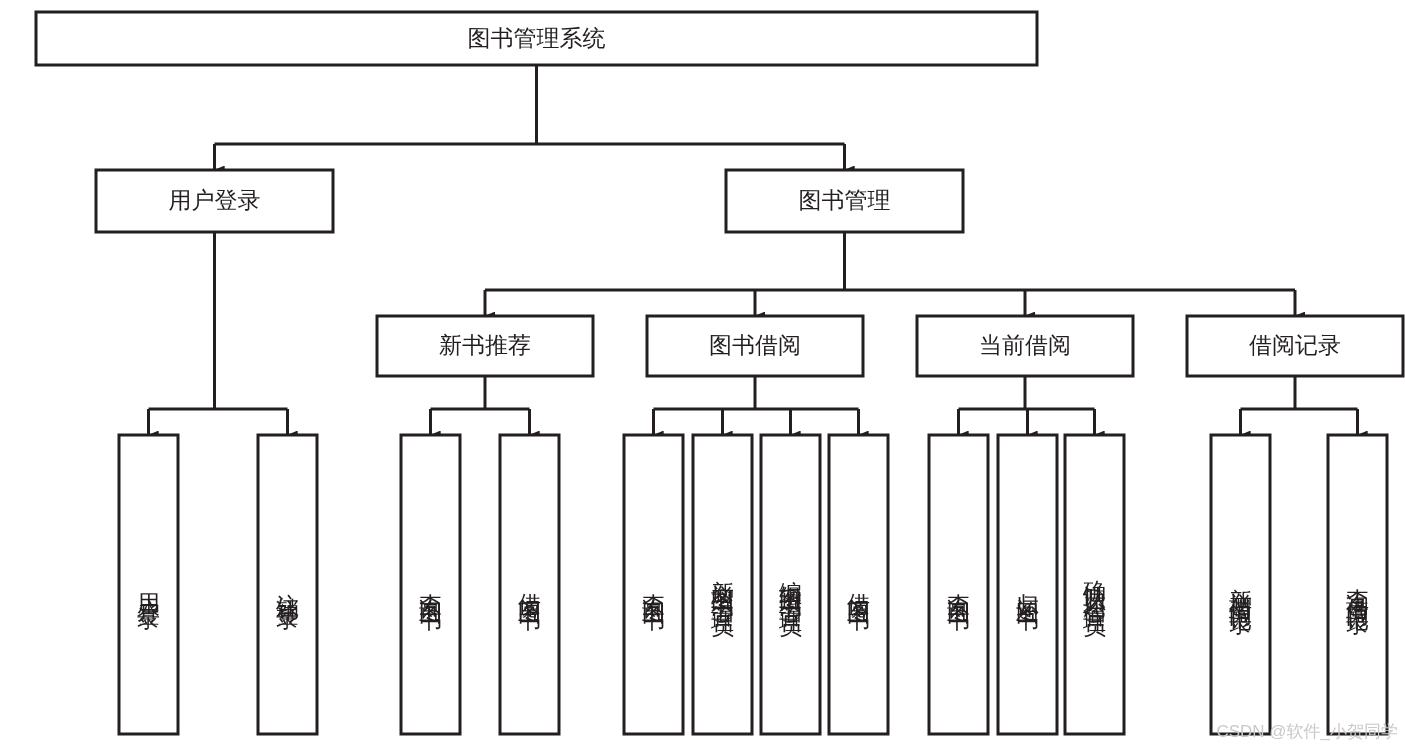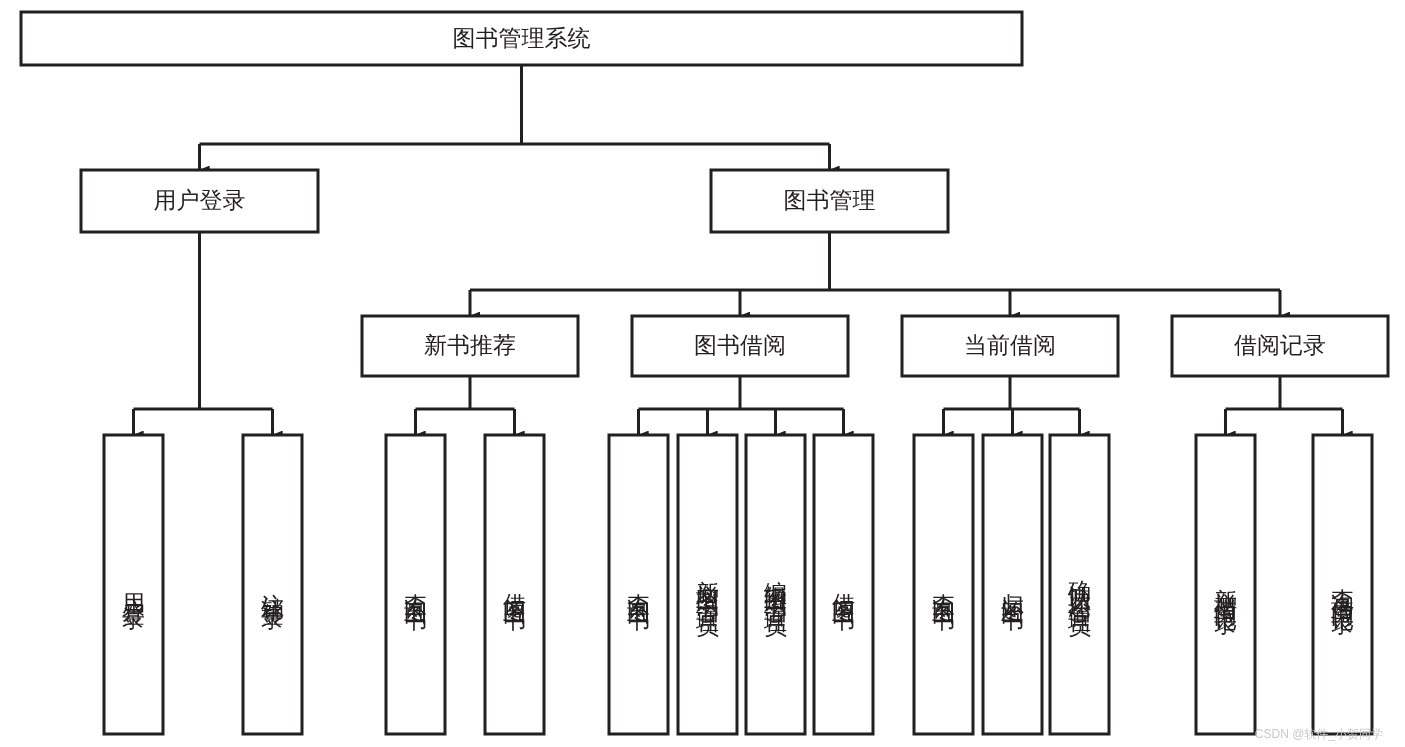--- a/index.html
+++ b/index.html
@@ -2,21 +2,21 @@
 <html><head>
 <meta charset="utf-8">
 <style>
   html,body{margin:0;padding:0;}
   body{
     width:1405px;height:747px;
     background:#ffffff;
     font-family:"Liberation Sans","DejaVu Sans",sans-serif;
     overflow:hidden;
   }
-  #diagram-root{position:relative;width:1389px;height:747px;}
+  #diagram-root{position:relative;width:1389px;height:747px;margin-left:15px;}
   svg.flow{position:absolute;top:0;left:0;width:1405px;height:747px;}
   .node-rect{fill:#ffffff;stroke:#231f20;stroke-width:3;}
   .link{stroke:#231f20;stroke-width:3;fill:none;}
   .node-label{
     fill:#231f20;
     font-family:"Liberation Sans","DejaVu Sans",sans-serif;
     font-size:23px;
     text-anchor:middle;
     dominant-baseline:middle;
   }
@@ -33,21 +33,21 @@
     color:#231f20;
     line-height:1;
     white-space:nowrap;
     pointer-events:none;
   }
   #watermark{
     position:absolute;
     right:6px;
     bottom:4px;
     font-family:"Liberation Sans","DejaVu Sans",sans-serif;
-    font-size:12px;
+    font-size:17px;
     color:#c9c9c9;
     white-space:nowrap;
     user-select:none;
   }
 </style>
 </head>
 <body>
 
 <div id="diagram-root">
 

